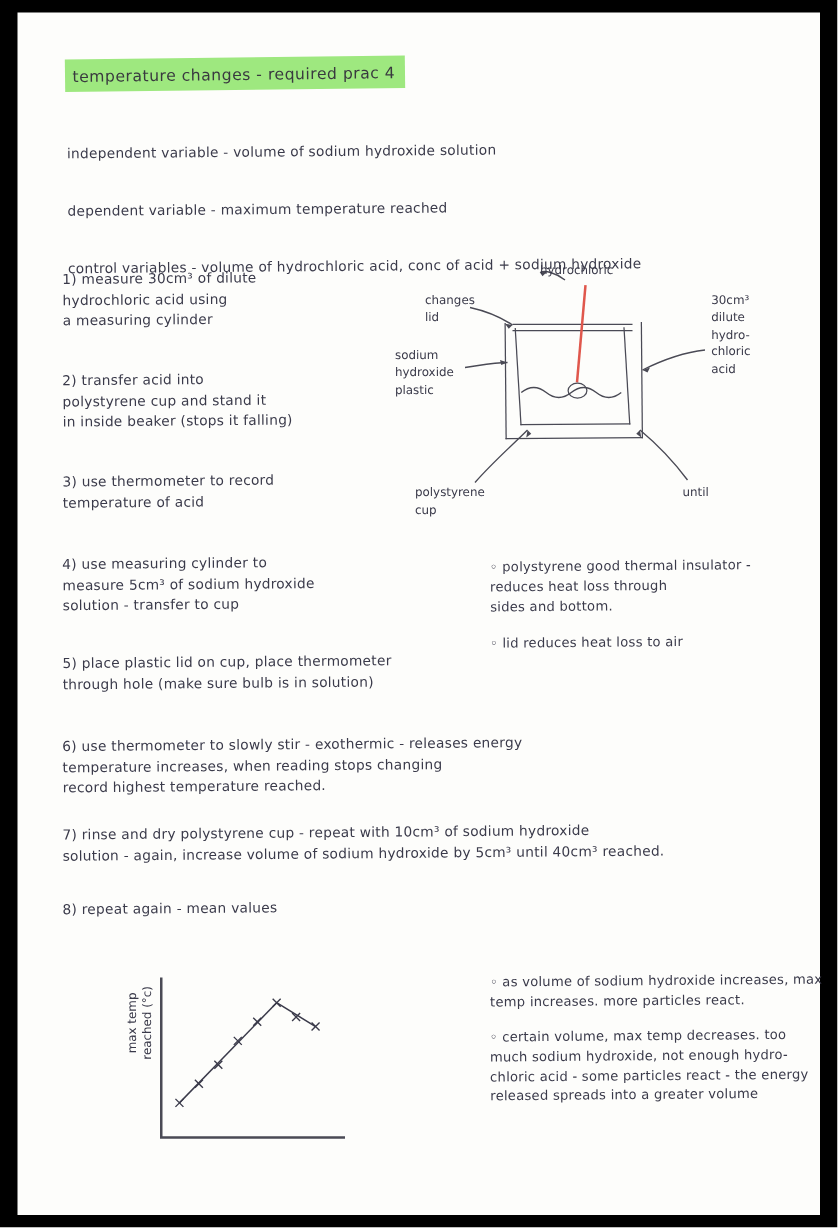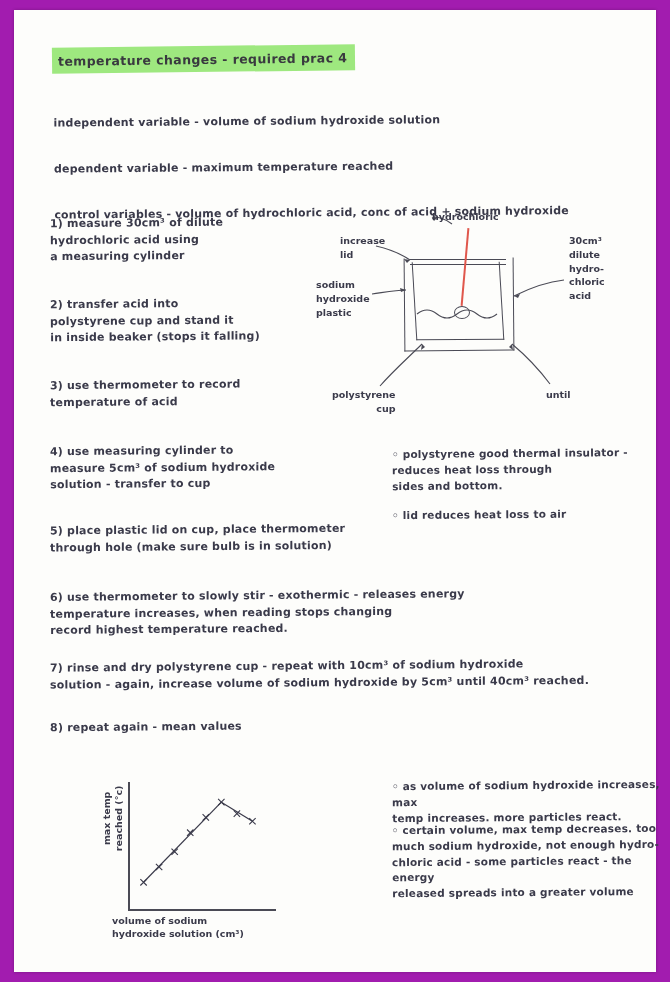--- a/index.html
+++ b/index.html
@@ -7,23 +7,22 @@
     padding: 0;
     background: #ffffff;
   }
   body {
     font-family: "DejaVu Sans", sans-serif;
   }
   #page {
     position: relative;
     width: 670px;
     height: 982px;
-    background: #a21caf;
+    background: #000000;
     overflow: hidden;
-    font-weight: bold;
   }
   .paper {
     position: absolute;
     left: 14px;
     top: 10px;
     width: 642px;
     height: 962px;
     background: #fdfdfb;
     box-shadow: 0 0 3px rgba(0,0,0,0.25);
   }
@@ -242,42 +241,40 @@
 
         <path d="M103 104 q 10 -8 20 0 t 20 0 t 20 0 t 20 0" stroke="#4a4a55" fill="none" stroke-width="1.1"></path>
       </svg>
       <div class="beaker"></div>
       <div class="cup"></div>
       <div class="lid"></div>
       <div class="thermo"></div>
       <div class="bulb"></div>
 
       <div class="lbl" style="left:118px; top:0px;">hydrochloric</div>
-      <div class="lbl" style="left:26px; top:24px;">increase
+      <div class="lbl" style="left:26px; top:24px;">changes
 lid</div>
       <div class="lbl" style="left:2px; top:68px;">sodium
 hydroxide
 plastic</div>
       <div class="lbl" style="left:255px; top:24px;">30cm³
 dilute
 hydro-
 chloric
 acid</div>
-      <div class="lbl" style="left:18px; top:178px;text-align:right;">polystyrene
+      <div class="lbl" style="left:18px; top:178px;">polystyrene
 cup</div>
       <div class="lbl" style="left:232px; top:178px;">until</div>
     </div>
 
     <div class="graph">
       <div class="axis-y"></div>
       <div class="axis-x"></div>
       <div class="ylabel">max temp
 reached (°c)</div>
-      <div class="xlabel">volume of sodium
-hydroxide solution (cm³)</div>
       <svg width="230" height="160" style="position:absolute;left:0;top:0;">
         <g id="plot-points">
             <path d="M74.35555555555555 103.09230769230768 L80.75555555555556 109.49230769230769 M74.35555555555555 109.49230769230769 L80.75555555555556 103.09230769230768" stroke="#3a3a4a" stroke-width="1.1"></path>
             <path d="M89.91111111111111 87.83076923076923 L96.31111111111112 94.23076923076924 M89.91111111111111 94.23076923076924 L96.31111111111112 87.83076923076923" stroke="#3a3a4a" stroke-width="1.1"></path>
             <path d="M105.46666666666665 72.56923076923077 L111.86666666666666 78.96923076923078 M105.46666666666665 78.96923076923078 L111.86666666666666 72.56923076923077" stroke="#3a3a4a" stroke-width="1.1"></path>
             <path d="M121.02222222222223 53.49230769230769 L127.42222222222223 59.892307692307696 M121.02222222222223 59.892307692307696 L127.42222222222223 53.49230769230769" stroke="#3a3a4a" stroke-width="1.1"></path>
             <path d="M136.57777777777778 38.230769230769226 L142.97777777777776 44.63076923076923 M136.57777777777778 44.63076923076923 L142.97777777777776 38.230769230769226" stroke="#3a3a4a" stroke-width="1.1"></path>
             <path d="M152.13333333333333 22.969230769230766 L158.5333333333333 29.369230769230764 M152.13333333333333 29.369230769230764 L158.5333333333333 22.969230769230766" stroke="#3a3a4a" stroke-width="1.1"></path>
             <path d="M167.6888888888889 34.41538461538461 L174.08888888888887 40.815384615384616 M167.6888888888889 40.815384615384616 L174.08888888888887 34.41538461538461" stroke="#3a3a4a" stroke-width="1.1"></path>
             <path d="M183.24444444444447 42.04615384615384 L189.64444444444445 48.44615384615385 M183.24444444444447 48.44615384615385 L189.64444444444445 42.04615384615384" stroke="#3a3a4a" stroke-width="1.1"></path>

